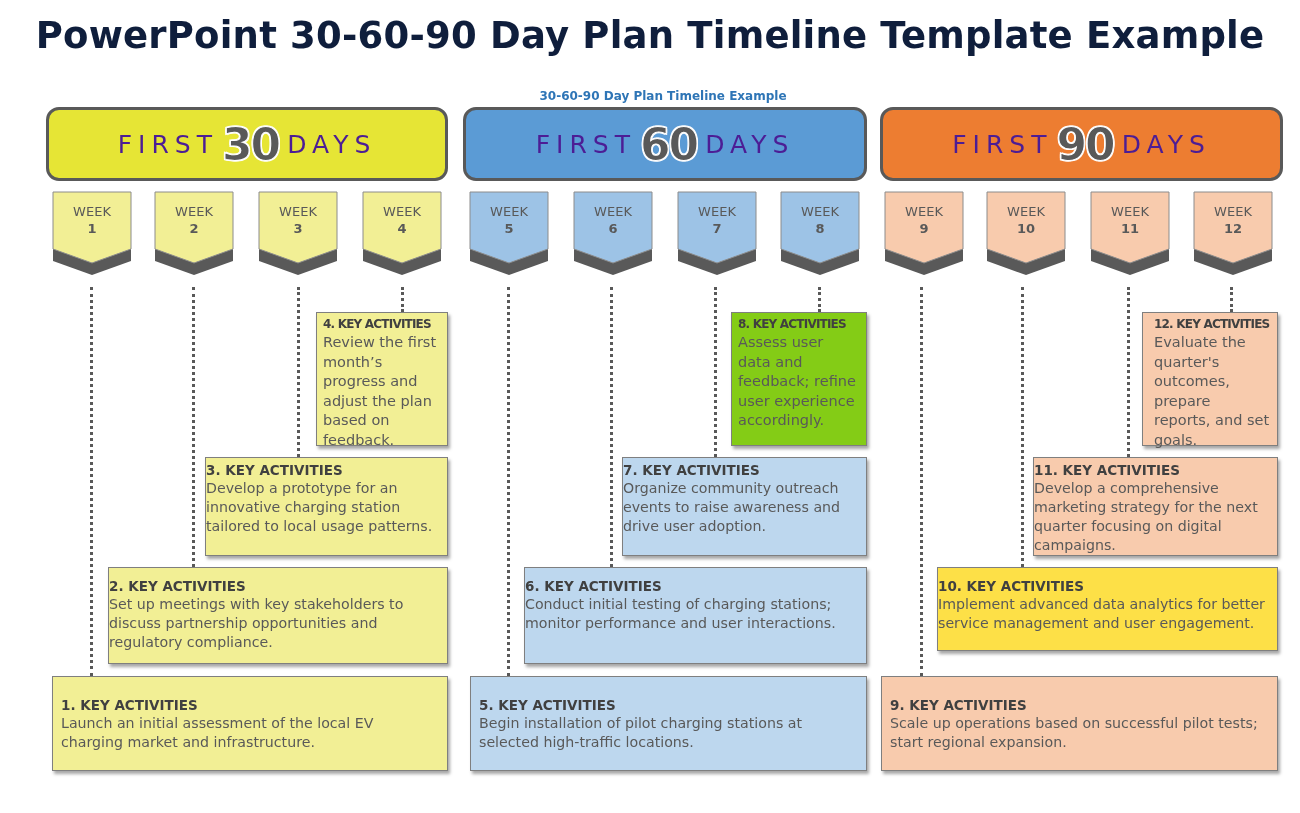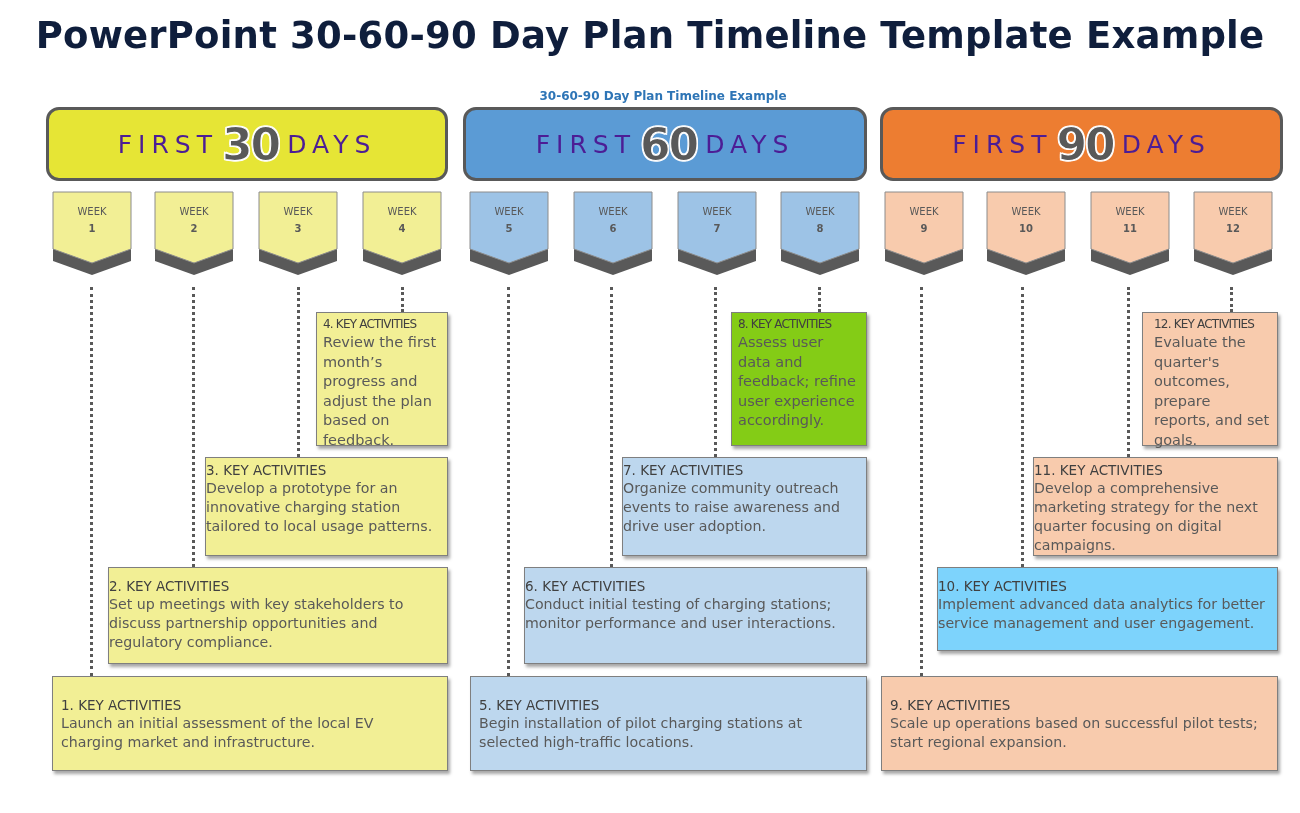--- a/index.html
+++ b/index.html
@@ -28,34 +28,34 @@
     -webkit-text-stroke: 1px #ffffff; letter-spacing: -2px;
     text-shadow: 0 0 1px #fff, 1px 1px 0 #fff, -1px -1px 0 #fff, 1px -1px 0 #fff, -1px 1px 0 #fff;
   }
 
   .week {
     position: absolute; top: 191px; width: 80px; height: 84px;
   }
   .week svg { position: absolute; left: 0; top: 0; }
   .week .label {
     position: absolute; left: 0; width: 80px; text-align: center;
-    font-size: 10px; color: #595959; top: 12px; line-height: 17px;
+    font-size: 13px; color: #595959; top: 12px; line-height: 17px;
   }
   .week .label .wnum { font-weight: bold; display: block; }
 
   .vline {
     position: absolute; width: 0; border-left: 3px dotted #595959;
   }
 
   .box {
     position: absolute; border: 1.5px solid #7f7f7f;
     box-shadow: 2px 3px 3px rgba(0,0,0,0.35);
     padding: 4px 8px 4px 0; font-size: 14.2px; line-height: 19px; color: #595959;
   }
-  .box .bh { font-weight: normal; color: #404040; font-size: 13.5px; display: block; line-height: 17px; }
+  .box .bh { font-weight: bold; color: #404040; font-size: 13.5px; display: block; line-height: 17px; }
   .box.narrow { padding: 3px 6px; font-size: 14.5px; line-height: 19.5px; }
   .box.narrow .bh { font-size: 12px; letter-spacing: -0.8px; }
   .box.bottom { padding-top: 20px; padding-left: 8px; }
 </style>
 </head>
 <body>
 
 <div class="page-title">PowerPoint 30-60-90 Day Plan Timeline Template Example</div>
 <div class="subtitle">30-60-90 Day Plan Timeline Example</div>
 
@@ -212,20 +212,20 @@
 </div>
 
 <div class="box narrow" style="left:1142px; top:312px; width:136px; height:134px; background:#f8cbad;padding-left:11px;">
   <span class="bh">12. KEY ACTIVITIES</span>
   <span>Evaluate the quarter's outcomes, prepare reports, and set goals.</span>
 </div>
 <div class="box" style="left:1033px; top:457px; width:245px; height:99px; background:#f8cbad;">
   <span class="bh">11. KEY ACTIVITIES</span>
   <span>Develop a comprehensive marketing strategy for the next quarter focusing on digital campaigns.</span>
 </div>
-<div class="box" style="left:937px; top:567px; width:341px; height:84px; background:#7dd3fc; padding-top:10px;">
+<div class="box" style="left:937px; top:567px; width:341px; height:84px; background:#fde047; padding-top:10px;">
   <span class="bh">10. KEY ACTIVITIES</span>
   <span>Implement advanced data analytics for better service management and user engagement.</span>
 </div>
 <div class="box bottom" style="left:881px; top:676px; width:397px; height:95px; background:#f8cbad;">
   <span class="bh">9. KEY ACTIVITIES</span>
   <span>Scale up operations based on successful pilot tests; start regional expansion.</span>
 </div>
 
 </body></html>

